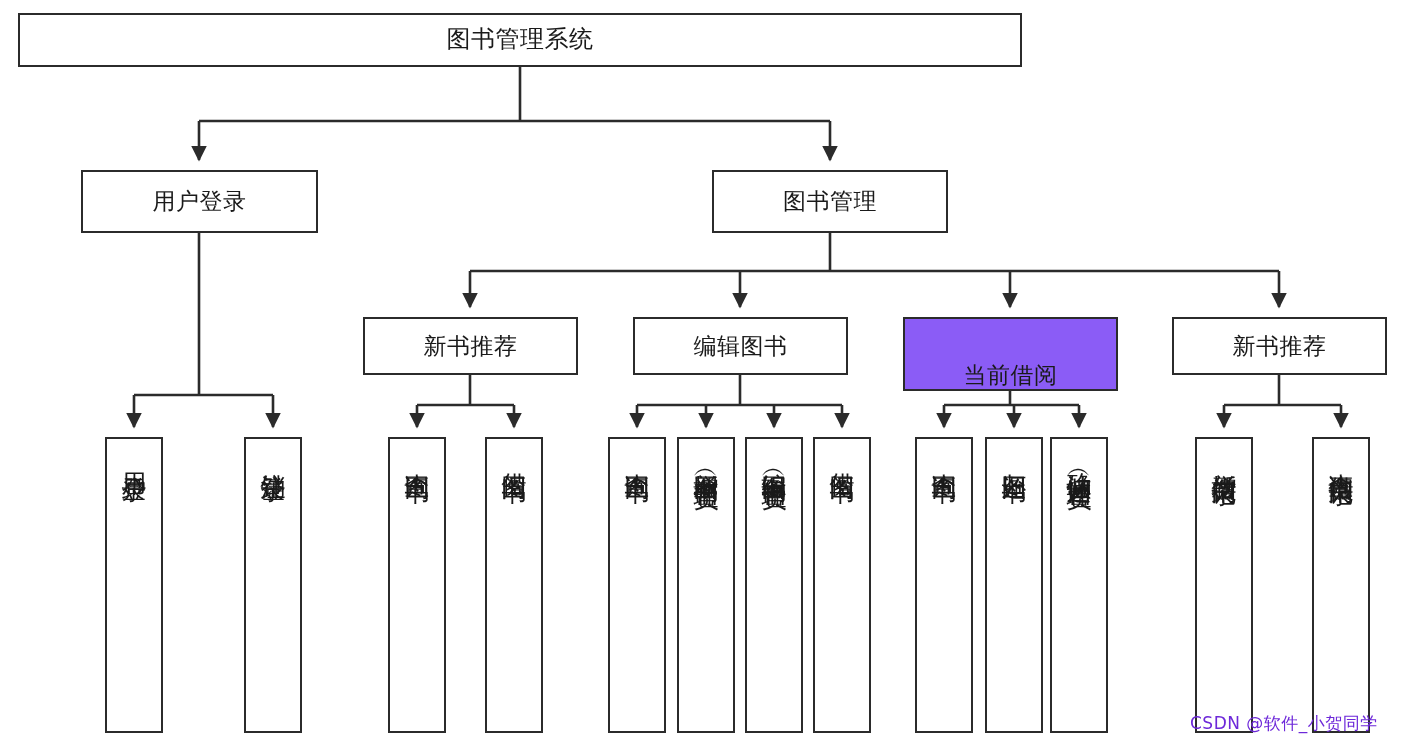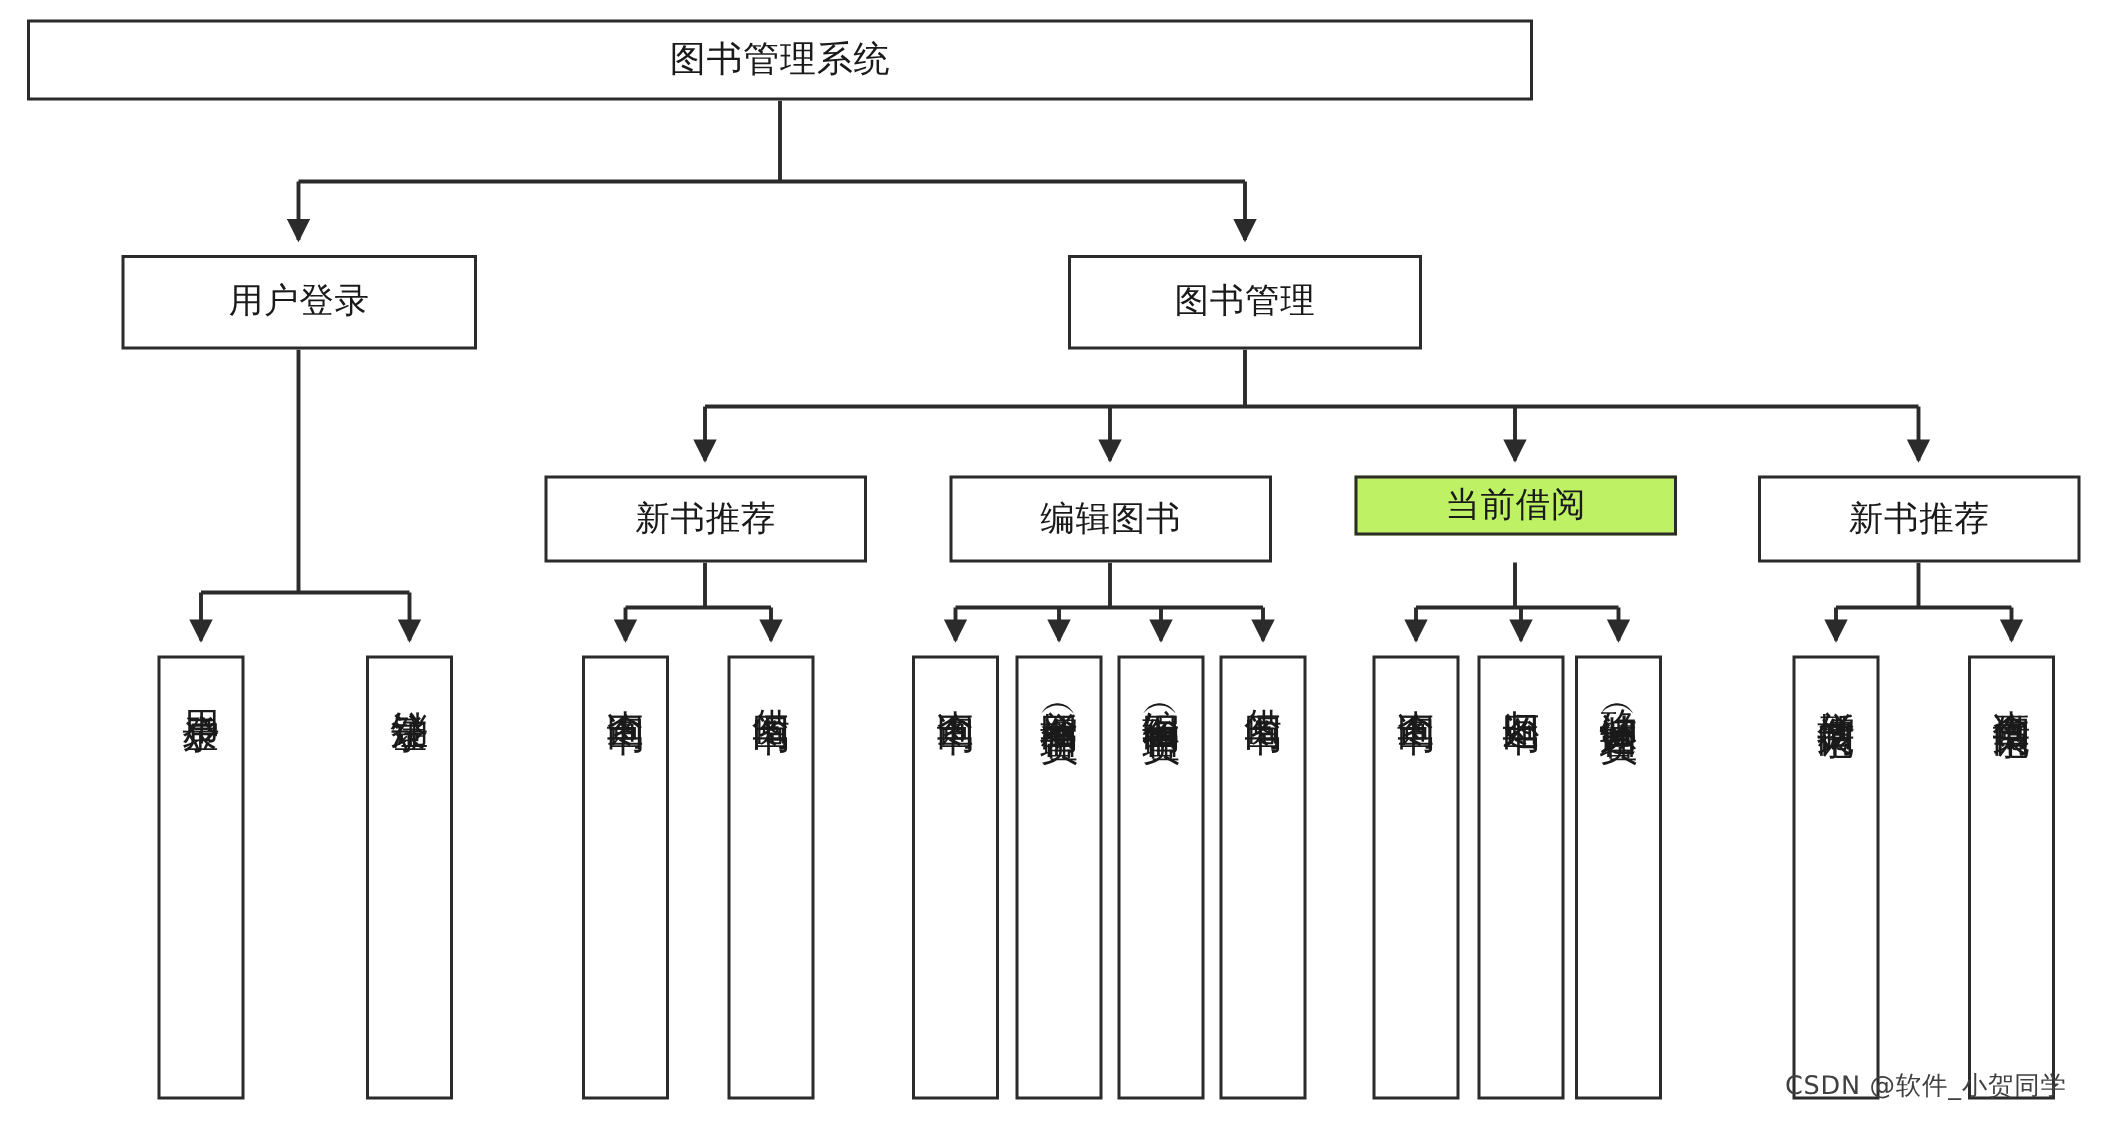--- a/index.html
+++ b/index.html
@@ -133,21 +133,21 @@
   <div class="node horiz" id="n-l3-0" style="left: 363px; top: 317px; width: 215px; height: 58px; border-color: rgb(43, 43, 43); background: rgb(255, 255, 255);">
     <span class="lbl">新书推荐</span>
   </div>
 
   <div class="node horiz" id="n-l2-1" style="left: 712px; top: 170px; width: 236px; height: 63px; border-color: rgb(43, 43, 43); background: rgb(255, 255, 255);">
     <span class="lbl">图书管理</span>
   </div>
   <div class="node horiz" id="n-l3-1" style="left: 633px; top: 317px; width: 215px; height: 58px; border-color: rgb(43, 43, 43); background: rgb(255, 255, 255);">
     <span class="lbl">编辑图书</span>
   </div>
-  <div class="node horiz" id="n-l3-2" style="left: 903px; top: 317px; width: 215px; height: 40px; border-color: rgb(43, 43, 43); background: #bef264;">
+  <div class="node horiz" id="n-l3-2" style="left: 903px; top: 317px; width: 215px; height: 74px; border-color: rgb(43, 43, 43); background: #8b5cf6; align-items: flex-end;">
     <span class="lbl">当前借阅</span>
   </div>
   <div class="node horiz" id="n-l3-3" style="left: 1172px; top: 317px; width: 215px; height: 58px; border-color: rgb(43, 43, 43); background: rgb(255, 255, 255);">
     <span class="lbl">新书推荐</span>
   </div>
 
   <div class="node vert" id="n-lf-0" style="left: 105px; top: 437px; width: 58px; height: 296px; border-color: rgb(43, 43, 43); background: rgb(255, 255, 255);">
     <span class="lbl">用户登录</span>
   </div>
   <div class="node vert" id="n-lf-1" style="left: 244px; top: 437px; width: 58px; height: 296px; border-color: rgb(43, 43, 43); background: rgb(255, 255, 255);">
@@ -180,15 +180,15 @@
   <div class="node vert" id="n-lf-10" style="left: 1050px; top: 437px; width: 58px; height: 296px; border-color: rgb(43, 43, 43); background: rgb(255, 255, 255);">
     <span class="lbl">确认归还（管理员）</span>
   </div>
   <div class="node vert" id="n-lf-11" style="left: 1195px; top: 437px; width: 58px; height: 296px; border-color: rgb(43, 43, 43); background: rgb(255, 255, 255);">
     <span class="lbl">新增借阅记录</span>
   </div>
   <div class="node vert" id="n-lf-12" style="left: 1312px; top: 437px; width: 58px; height: 296px; border-color: rgb(43, 43, 43); background: rgb(255, 255, 255);">
     <span class="lbl">查询借阅记录</span>
   </div>
 
-  <div class="watermark" style="left: 1190px; top: 712px; color: #404040;">CSDN @软件_小贺同学</div>
+  <div class="watermark" style="left: 1190px; top: 712px; color: #6d28d9;">CSDN @软件_小贺同学</div>
 
 </div>
 
 </body></html>

